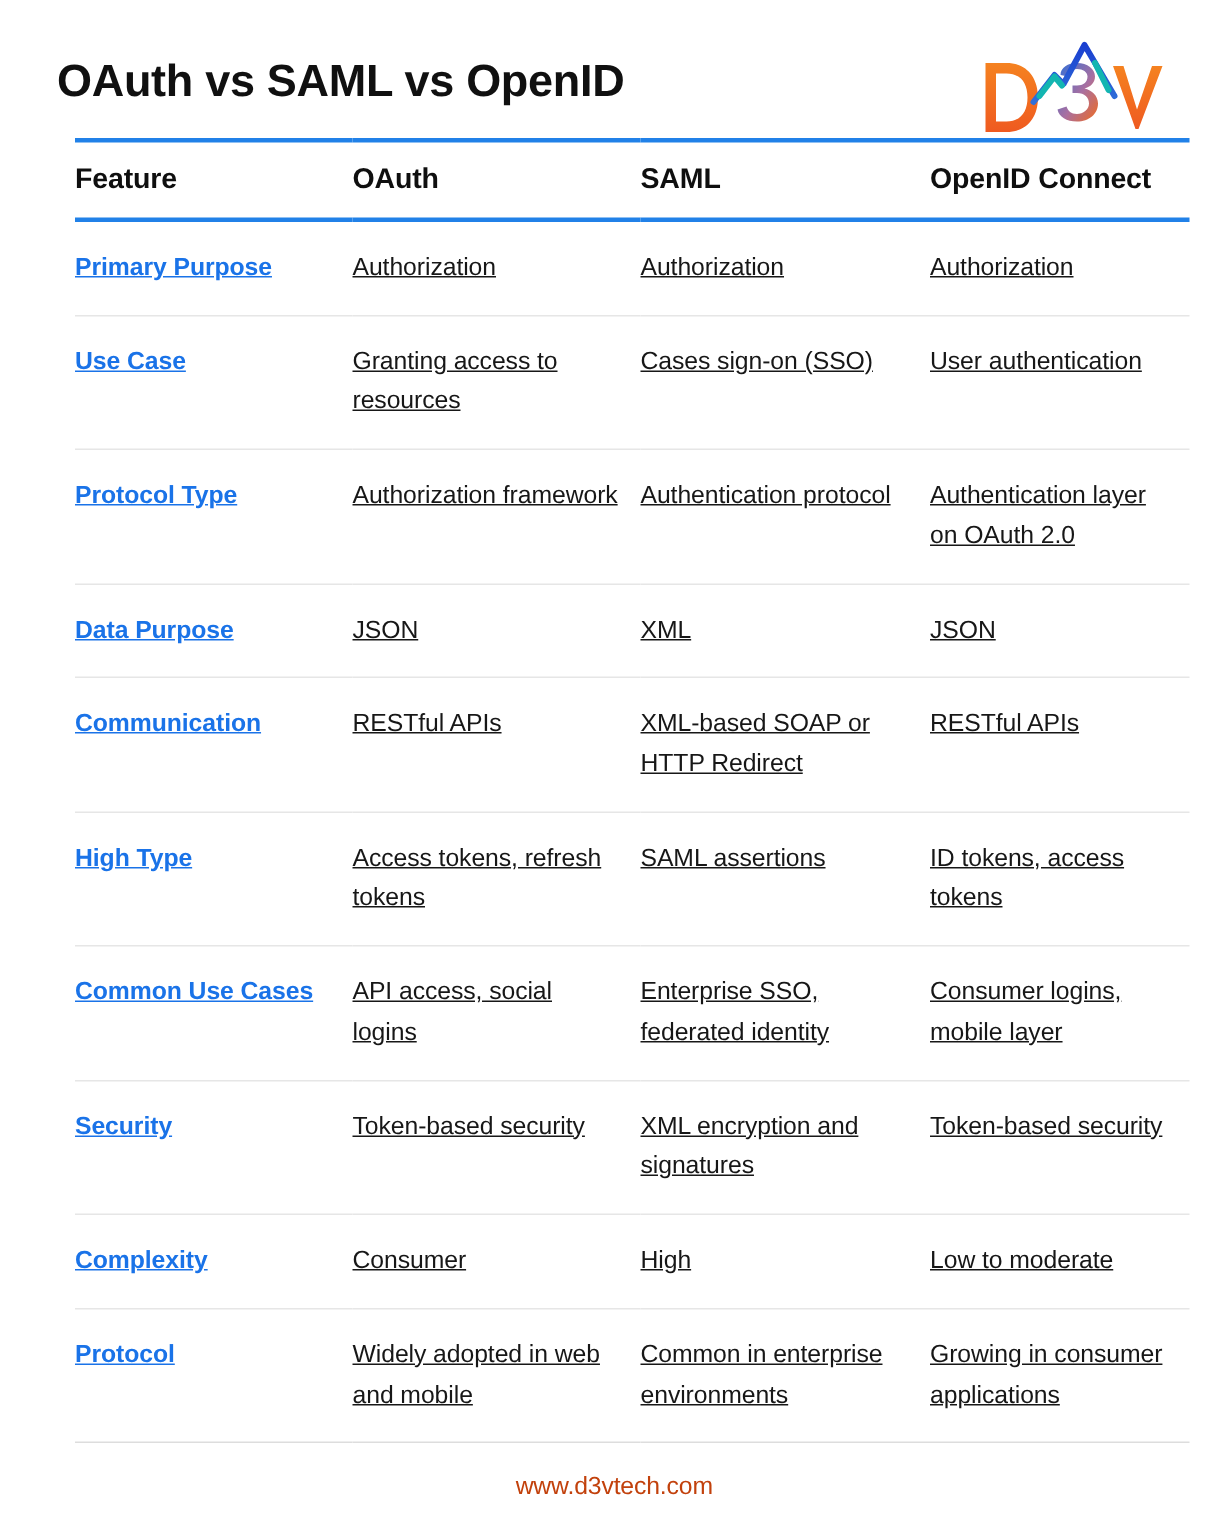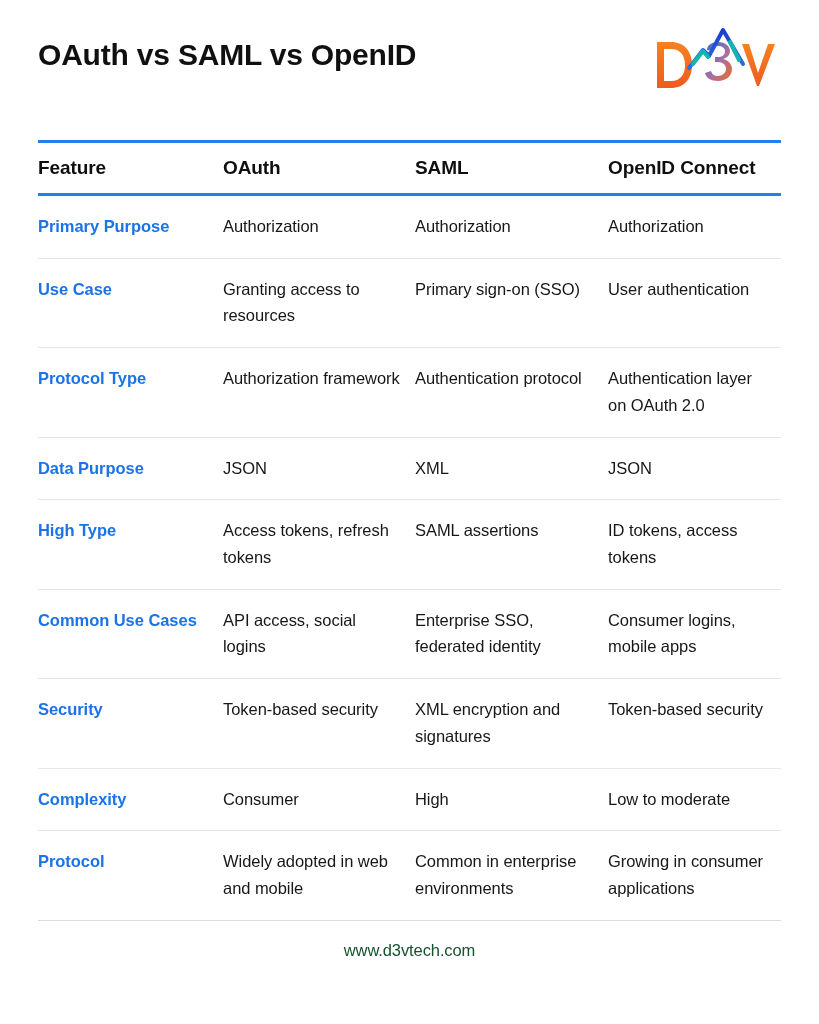--- a/index.html
+++ b/index.html
@@ -20,21 +20,21 @@
     width: 819px;
     height: 1024px;
     box-sizing: border-box;
     padding: 0 38px;
     background: #ffffff;
   }
 
   
   .header {
     position: relative;
-    height: 140px;
+    height: 92px;
   }
   .page-title {
     position: absolute;
     left: 0;
     top: 38px;
     font-size: 30px;
     font-weight: 700;
     letter-spacing: -0.2px;
     color: #101010;
     white-space: nowrap;
@@ -46,20 +46,21 @@
     width: 132px;
     height: 74px;
   }
   .logo svg { display: block; width: 132px; height: 74px; }
 
   
   .compare-table {
     width: 743px;
     border-collapse: collapse;
     table-layout: fixed;
+    margin-left: 12px;
   }
   .compare-table col.c-feature { width: 185px; }
   .compare-table col.c-oauth   { width: 192px; }
   .compare-table col.c-saml    { width: 193px; }
   .compare-table col.c-oidc    { width: 173px; }
 
   .compare-table thead th {
     text-align: left;
     vertical-align: bottom;
     font-size: 19px;
@@ -72,37 +73,38 @@
   }
 
   .compare-table tbody td {
     vertical-align: top;
     font-size: 16.5px;
     line-height: 1.62;
     color: #171717;
     padding: 17px 12px 18px 0;
     border-bottom: 1px solid #e6e6e6;
     letter-spacing: -0.05px;
+    text-decoration: underline;
   }
   .compare-table tbody tr:last-child td {
     border-bottom: 1px solid #dddddd;
   }
   .compare-table tbody td.feature-cell {
     color: #1a73e8;
     font-weight: 700;
   }
 
   
   .footer {
     margin-top: 20px;
     text-align: center;
   }
   .footer-link {
     font-size: 16.5px;
-    color: #14532d;
+    color: #c2410c;
     text-decoration: none;
     letter-spacing: -0.1px;
   }
 </style>
 </head>
 <body>
 
 <div class="page">
 
   <div class="header">
@@ -163,46 +165,52 @@
     <tbody>
       <tr>
         <td class="feature-cell">Primary Purpose</td>
         <td>Authorization</td>
         <td>Authorization</td>
         <td>Authorization</td>
       </tr>
       <tr>
         <td class="feature-cell">Use Case</td>
         <td>Granting access to resources</td>
-        <td>Primary sign-on (SSO)</td>
+        <td>Cases sign-on (SSO)</td>
         <td>User authentication</td>
       </tr>
       <tr>
         <td class="feature-cell">Protocol Type</td>
         <td>Authorization framework</td>
         <td>Authentication protocol</td>
         <td>Authentication layer on OAuth 2.0</td>
       </tr>
       <tr>
         <td class="feature-cell">Data Purpose</td>
         <td>JSON</td>
         <td>XML</td>
         <td>JSON</td>
       </tr>
       <tr>
+        <td class="feature-cell">Communication</td>
+        <td>RESTful APIs</td>
+        <td>XML-based SOAP or HTTP Redirect</td>
+        <td>RESTful APIs</td>
+      </tr>
+      <tr>
         <td class="feature-cell">High Type</td>
         <td>Access tokens, refresh tokens</td>
         <td>SAML assertions</td>
         <td>ID tokens, access tokens</td>
       </tr>
       <tr>
         <td class="feature-cell">Common Use Cases</td>
         <td>API access, social logins</td>
         <td>Enterprise SSO, federated identity</td>
-        <td>Consumer logins, mobile apps</td>
+        <td>Consumer logins, mobile layer</td>
       </tr>
       <tr>
         <td class="feature-cell">Security</td>
         <td>Token-based security</td>
         <td>XML encryption and signatures</td>
         <td>Token-based security</td>
       </tr>
       <tr>
         <td class="feature-cell">Complexity</td>
         <td>Consumer</td>

